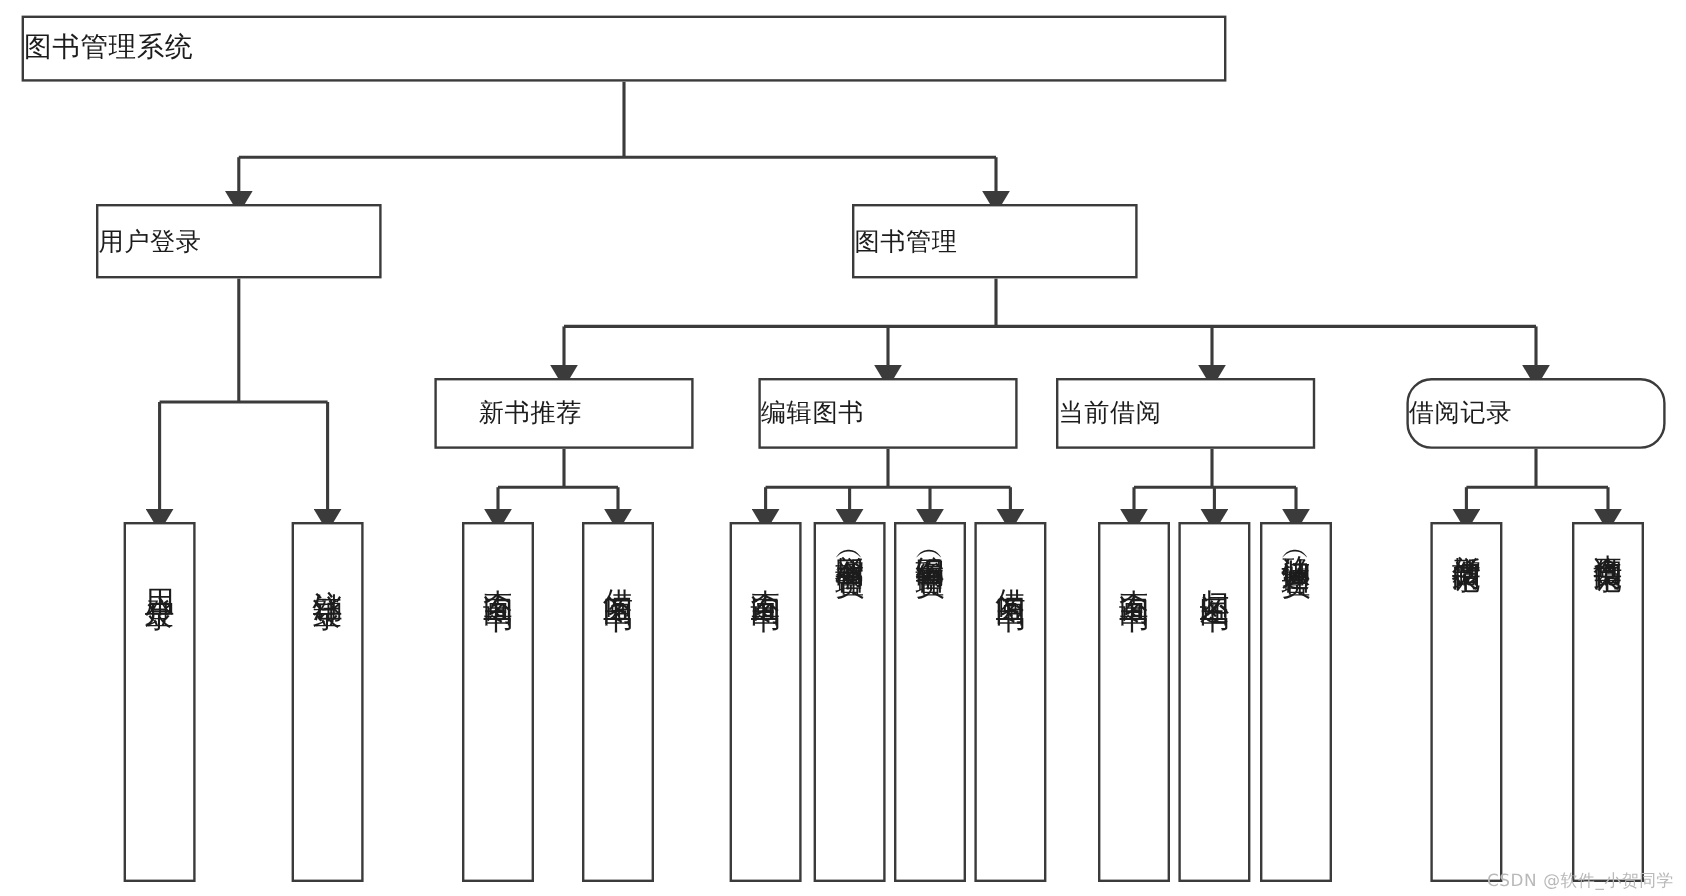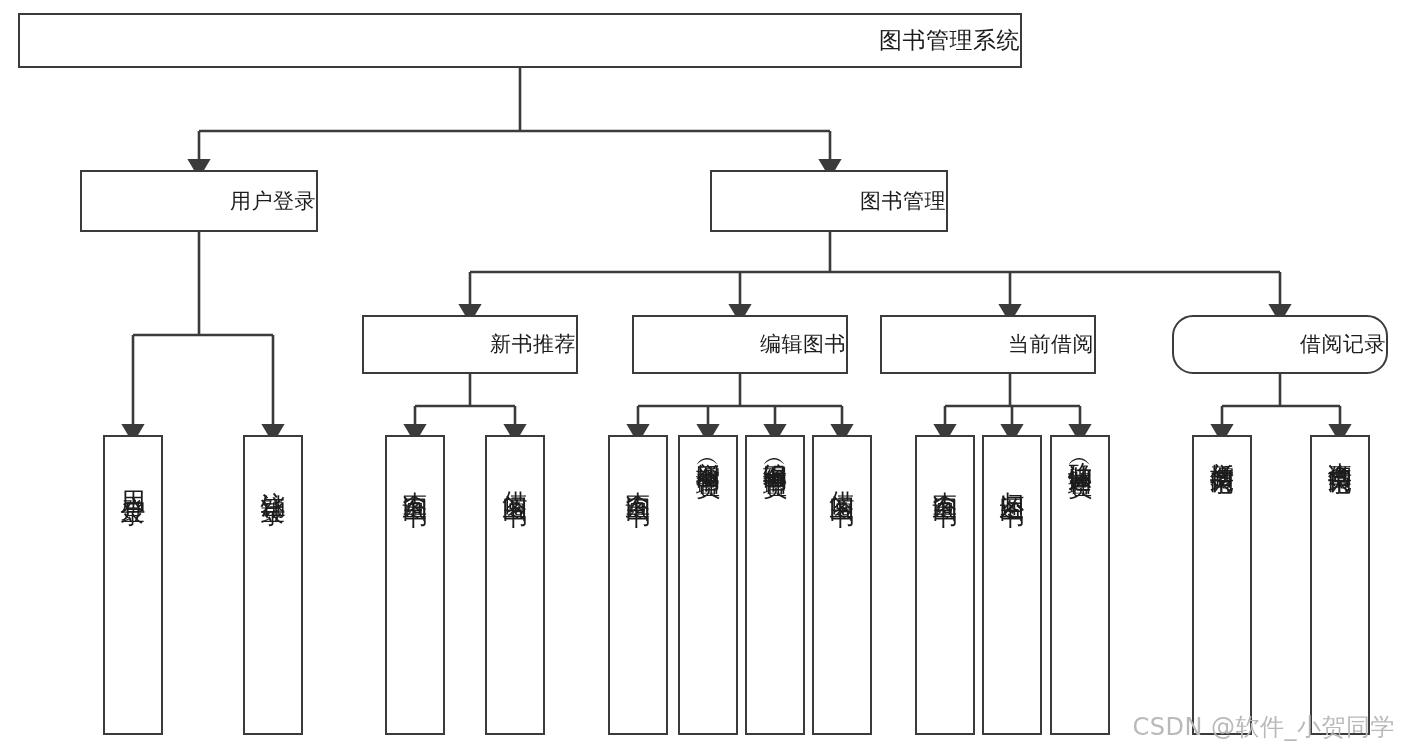--- a/index.html
+++ b/index.html
@@ -14,21 +14,21 @@
 
   svg#wires{position:absolute;left:0;top:0;width:1405px;height:747px;}
 
   .node{
     position:absolute;
     box-sizing:border-box;
     background:#ffffff;
     border:2.5px solid #3b3b3b;
     display:flex;
     align-items:center;
-    justify-content:flex-end;
+    justify-content:flex-start;
     color:#1c1c1c;
   }
   .node .label{
     display:block;
     text-align:center;
     line-height:1.18;
     letter-spacing:0.5px;
   }
 
   
@@ -57,21 +57,21 @@
     line-height:1.0;
     letter-spacing:4px;
     white-space:nowrap;
   }
   .n-leaf.tall .label{font-size:24px;letter-spacing:2px;}
   .n-leaf.pad .label{padding-top:28px;}
 
   .watermark{
     position:absolute;
     right:10px;bottom:4px;
-    font-size:24px;
+    font-size:14px;
     color:#b9b9b9;
     white-space:nowrap;
     letter-spacing:0.5px;
   }
 </style>
 </head>
 <body>
 
 <div id="canvas">
 
@@ -129,21 +129,21 @@
     <span class="label">图书管理系统</span>
   </div>
 
   <div class="node n-l2" style="left:80px;">
     <span class="label">用户登录</span>
   </div>
   <div class="node n-l2" style="left:710px;">
     <span class="label">图书管理</span>
   </div>
 
-  <div class="node n-l3" style="left:362px;">
+  <div class="node n-l3" style="left:362px;padding-left:35px;">
     <span class="label">新书推荐</span>
   </div>
   <div class="node n-l3" style="left:632px;">
     <span class="label">编辑图书</span>
   </div>
   <div class="node n-l3" style="left:880px;">
     <span class="label">当前借阅</span>
   </div>
   <div class="node n-l3" style="left:1172px;border-radius:21px;">
     <span class="label">借阅记录</span>

